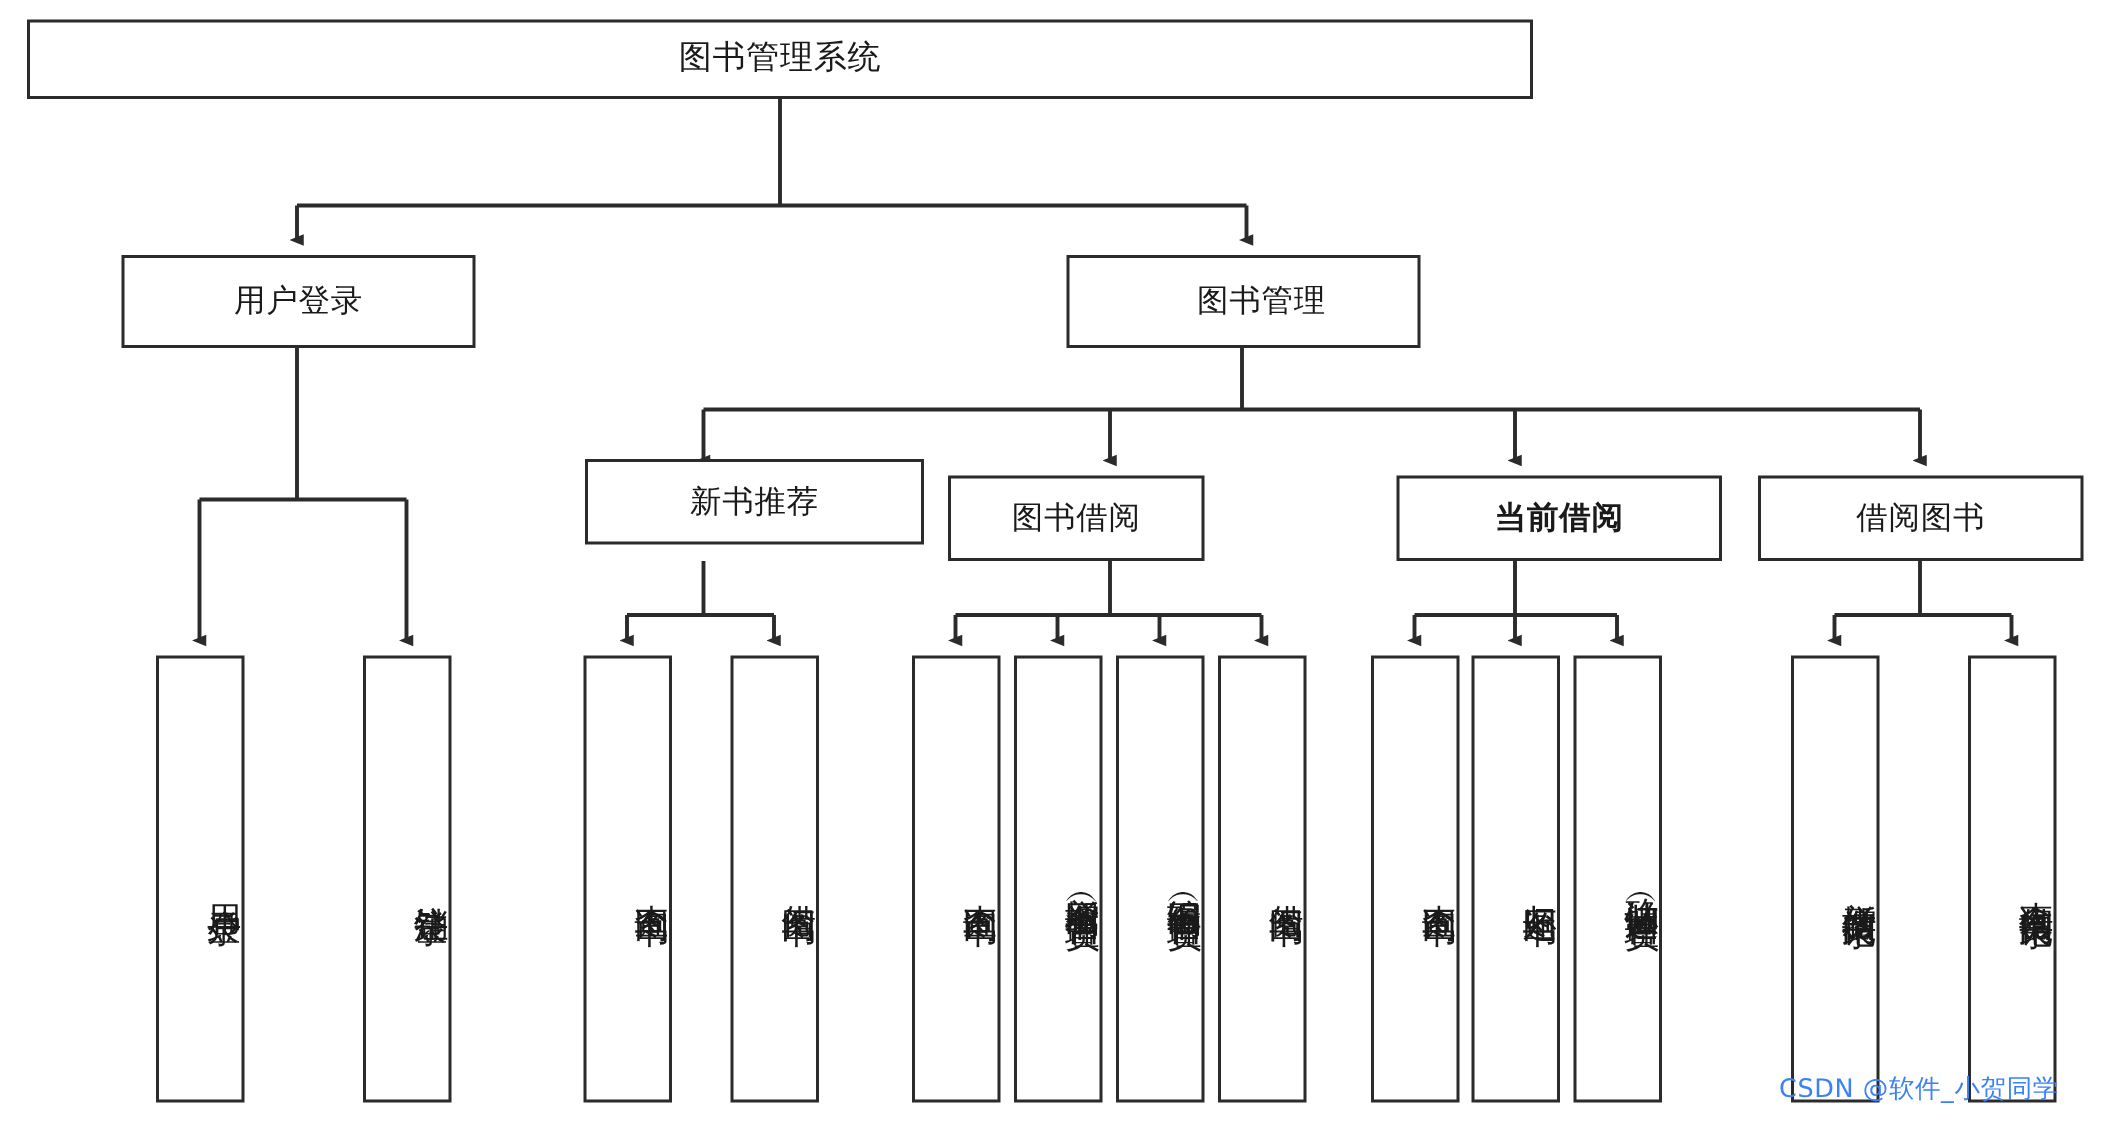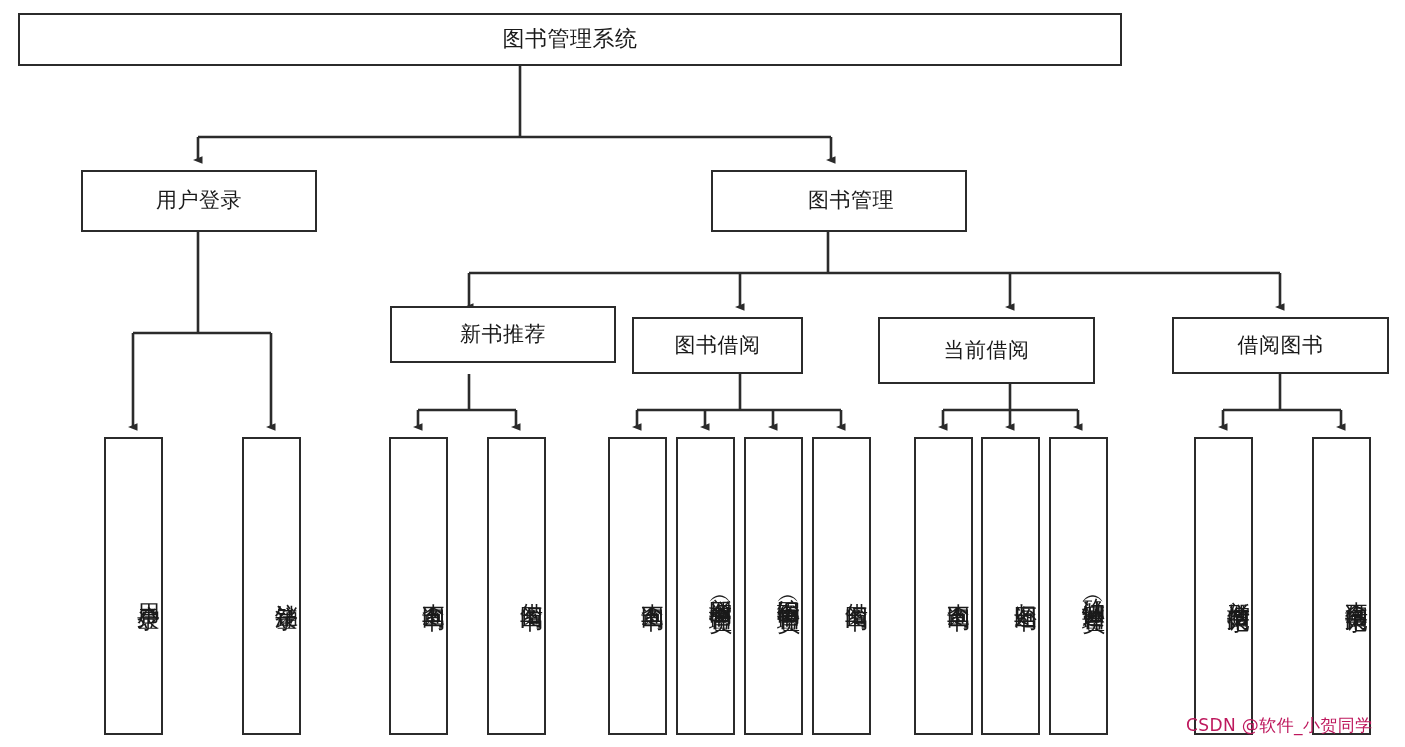--- a/index.html
+++ b/index.html
@@ -51,21 +51,21 @@
     justify-content: center;
   }
   .node.root {
     font-size: 22px;
   }
   .watermark {
     position: absolute;
     left: 1186px;
     top: 714px;
     font-size: 17px;
-    color: #be185d;
+    color: #3b82f6;
     white-space: nowrap;
     letter-spacing: 0.4px;
   }
 </style>
 </head>
 <body>
 
 <div id="canvas">
 
   <svg id="wires" viewBox="0 0 1405 747" width="1405" height="747" xmlns="http://www.w3.org/2000/svg">
@@ -112,31 +112,31 @@
       <path d="M1010,410 L1010,427" marker-end="url(#arrow)"></path>
       <path d="M1078,410 L1078,427" marker-end="url(#arrow)"></path>
 
       <path d="M1280,374 L1280,410"></path>
       <path d="M1223,410 L1341,410"></path>
       <path d="M1223,410 L1223,427" marker-end="url(#arrow)"></path>
       <path d="M1341,410 L1341,427" marker-end="url(#arrow)"></path>
     </g>
   </svg>
 
-  <div class="node horiz root" style="left:18px; top:13px; width:1104px; height:53px;">图书管理系统</div>
+  <div class="node horiz root" style="left:18px; top:13px; width:1004px; height:53px;">图书管理系统</div>
 
   <div class="node horiz" style="left:81px; top:170px; width:236px; height:62px;">用户登录</div>
 
-  <div class="node horiz" style="left:711px; top:170px; width:256px; height:62px;padding-left:24px;">图书管理</div>
+  <div class="node horiz" style="left:711px; top:170px; width:236px; height:62px;padding-left:24px;">图书管理</div>
 
   <div class="node horiz" style="left:361px; top:306px; width:226px; height:57px;margin-left:29px;">新书推荐</div>
 
   <div class="node horiz" style="left:632px; top:317px; width:171px; height:57px;">图书借阅</div>
 
-  <div class="node horiz" style="left:878px; top:317px; width:217px; height:67px;">当前借阅</div>
+  <div class="node horiz" style="left:931px; top:317px; width:217px; height:57px;font-weight:bold;">当前借阅</div>
 
   <div class="node horiz" style="left:1172px; top:317px; width:217px; height:57px;">借阅图书</div>
 
   <div class="node vert" style="left:104px; top:437px; width:59px; height:298px;">用户登录</div>
 
   <div class="node vert" style="left:242px; top:437px; width:59px; height:298px;">注销登录</div>
 
   <div class="node vert" style="left:389px; top:437px; width:59px; height:298px;">查询图书</div>
 
   <div class="node vert" style="left:487px; top:437px; width:59px; height:298px;">借阅图书</div>

